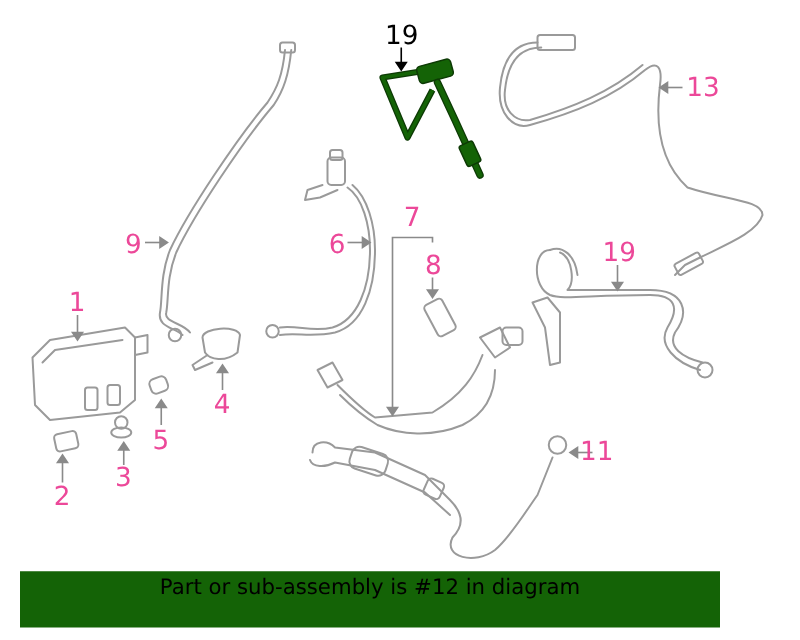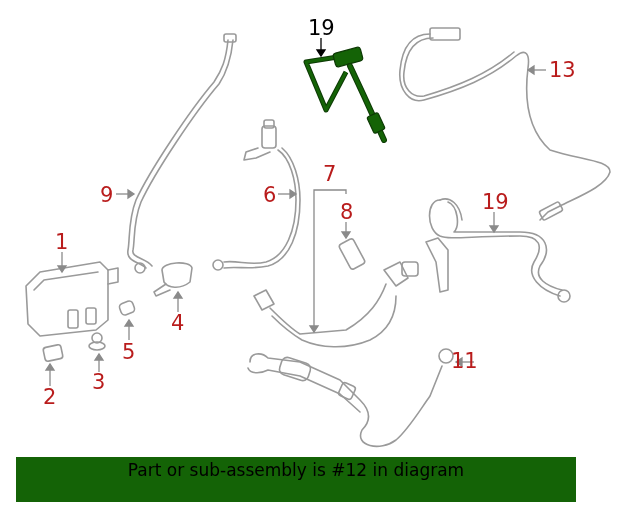--- a/index.html
+++ b/index.html
@@ -1,18 +1,18 @@
 <!DOCTYPE html>
 <html><head>
 <meta charset="utf-8">
 <style>
   html, body { margin: 0; padding: 0; background: #ffffff; }
   body { width: 640px; height: 512px; position: relative; overflow: hidden; font-family: "DejaVu Sans", sans-serif; }
   #diagram { position: absolute; left: 0; top: 0; width: 640px; height: 512px; }
-  .callout { position: absolute; font-size: 21px; color: #b91c1c; line-height: 1; }
+  .callout { position: absolute; font-size: 21px; color: #ec4899; line-height: 1; }
   .callout.hl { color: #000000; }
   .banner { position: absolute; left: 16px; top: 457px; width: 560px; height: 45px; background: #146306; color: #000; text-align: center; font-size: 17px; line-height: 19px; padding-top: 4px; box-sizing: border-box; }
   .banner div { white-space: nowrap; }
 </style>
 </head>
 <body>
 
 <svg id="diagram" viewBox="0 0 640 512" xmlns="http://www.w3.org/2000/svg">
   <g fill="none" stroke="#9a9a9a" stroke-width="1.6" stroke-linecap="round" stroke-linejoin="round">
 
@@ -134,19 +134,19 @@
 <div class="callout" style="left:55px;top:232px;">1</div>
 <div class="callout" style="left:43px;top:387px;">2</div>
 <div class="callout" style="left:92px;top:372px;">3</div>
 <div class="callout" style="left:171px;top:313px;">4</div>
 <div class="callout" style="left:122px;top:342px;">5</div>
 <div class="callout" style="left:263px;top:185px;">6</div>
 <div class="callout" style="left:323px;top:164px;">7</div>
 <div class="callout" style="left:340px;top:202px;">8</div>
 <div class="callout" style="left:100px;top:185px;">9</div>
 <div class="callout" style="left:482px;top:192px;">19</div>
-<div class="callout" style="left:451px;top:351px;">11</div>
+<div class="callout" style="left:464px;top:351px;">11</div>
 <div class="callout hl" style="left:308px;top:18px;">19</div>
 <div class="callout" style="left:549px;top:60px;">13</div>
 
 <div class="banner">
   <div>Part or sub-assembly is #12 in diagram</div>
 </div>
 
 </body></html>

